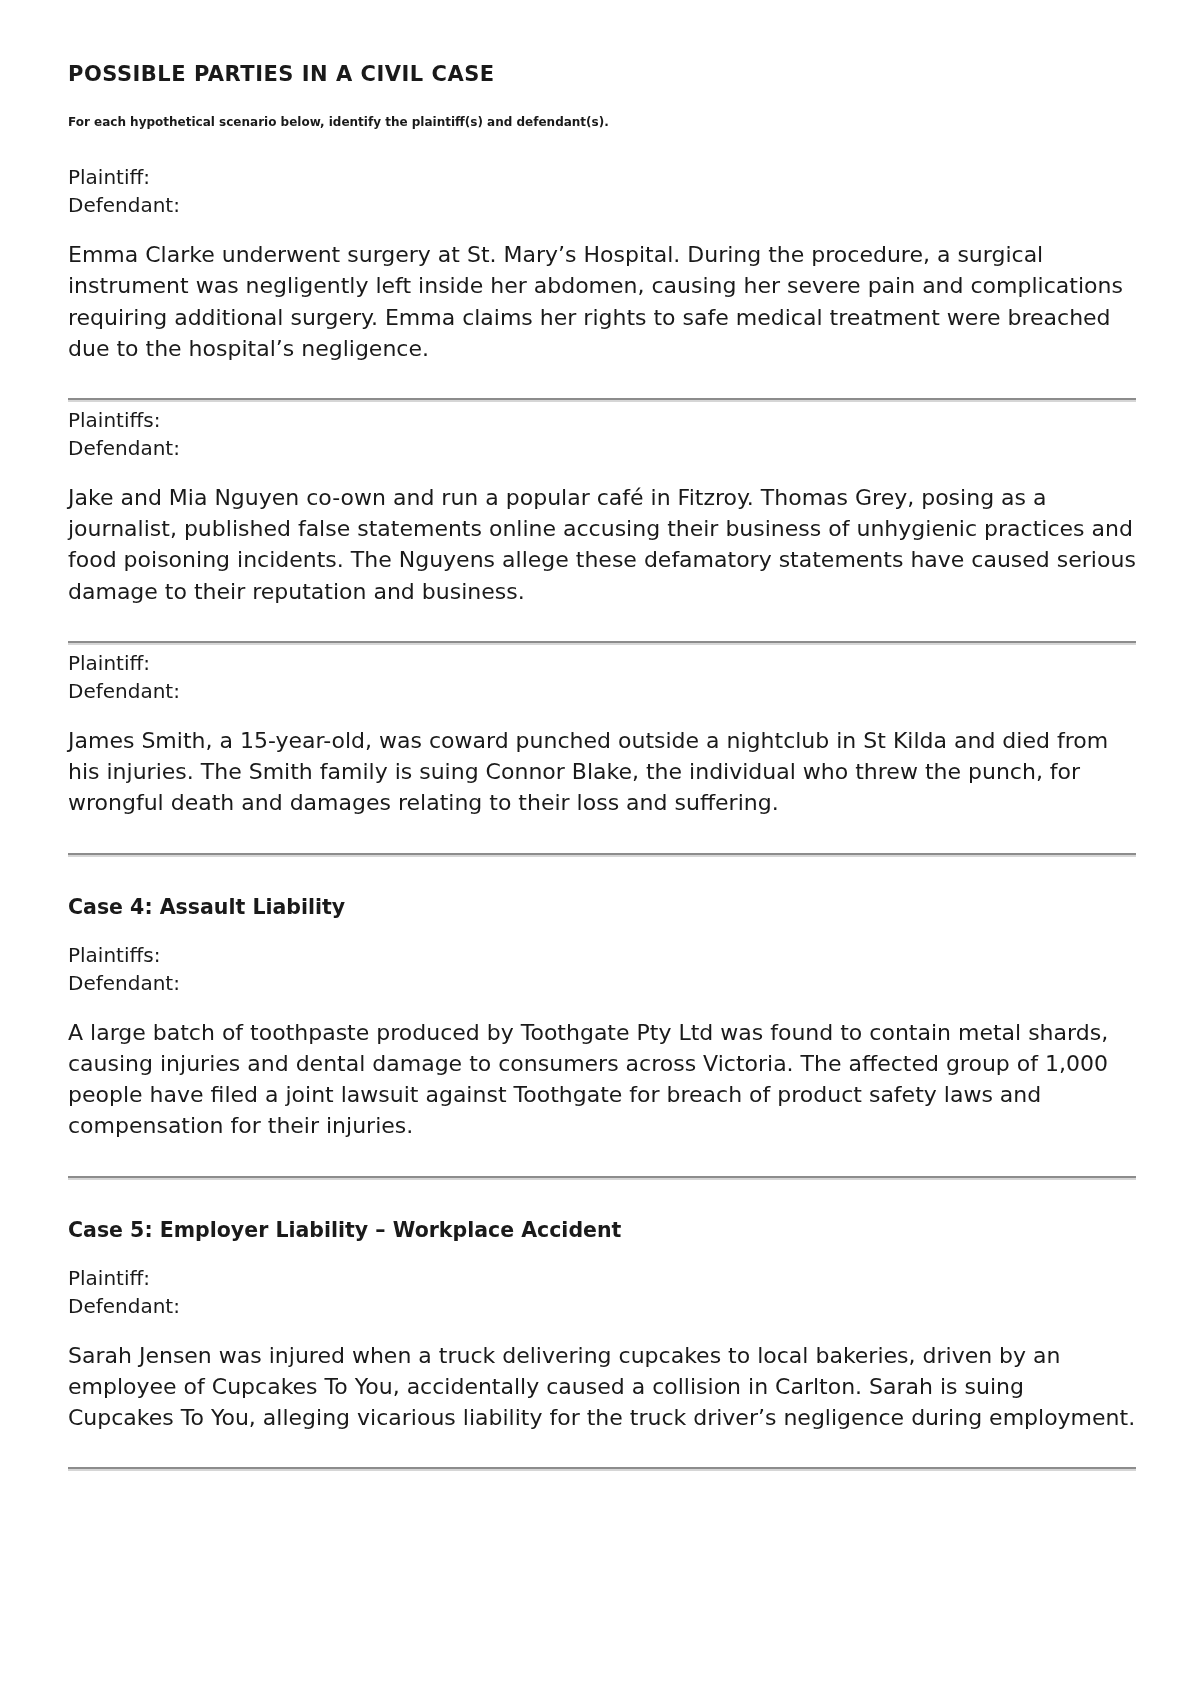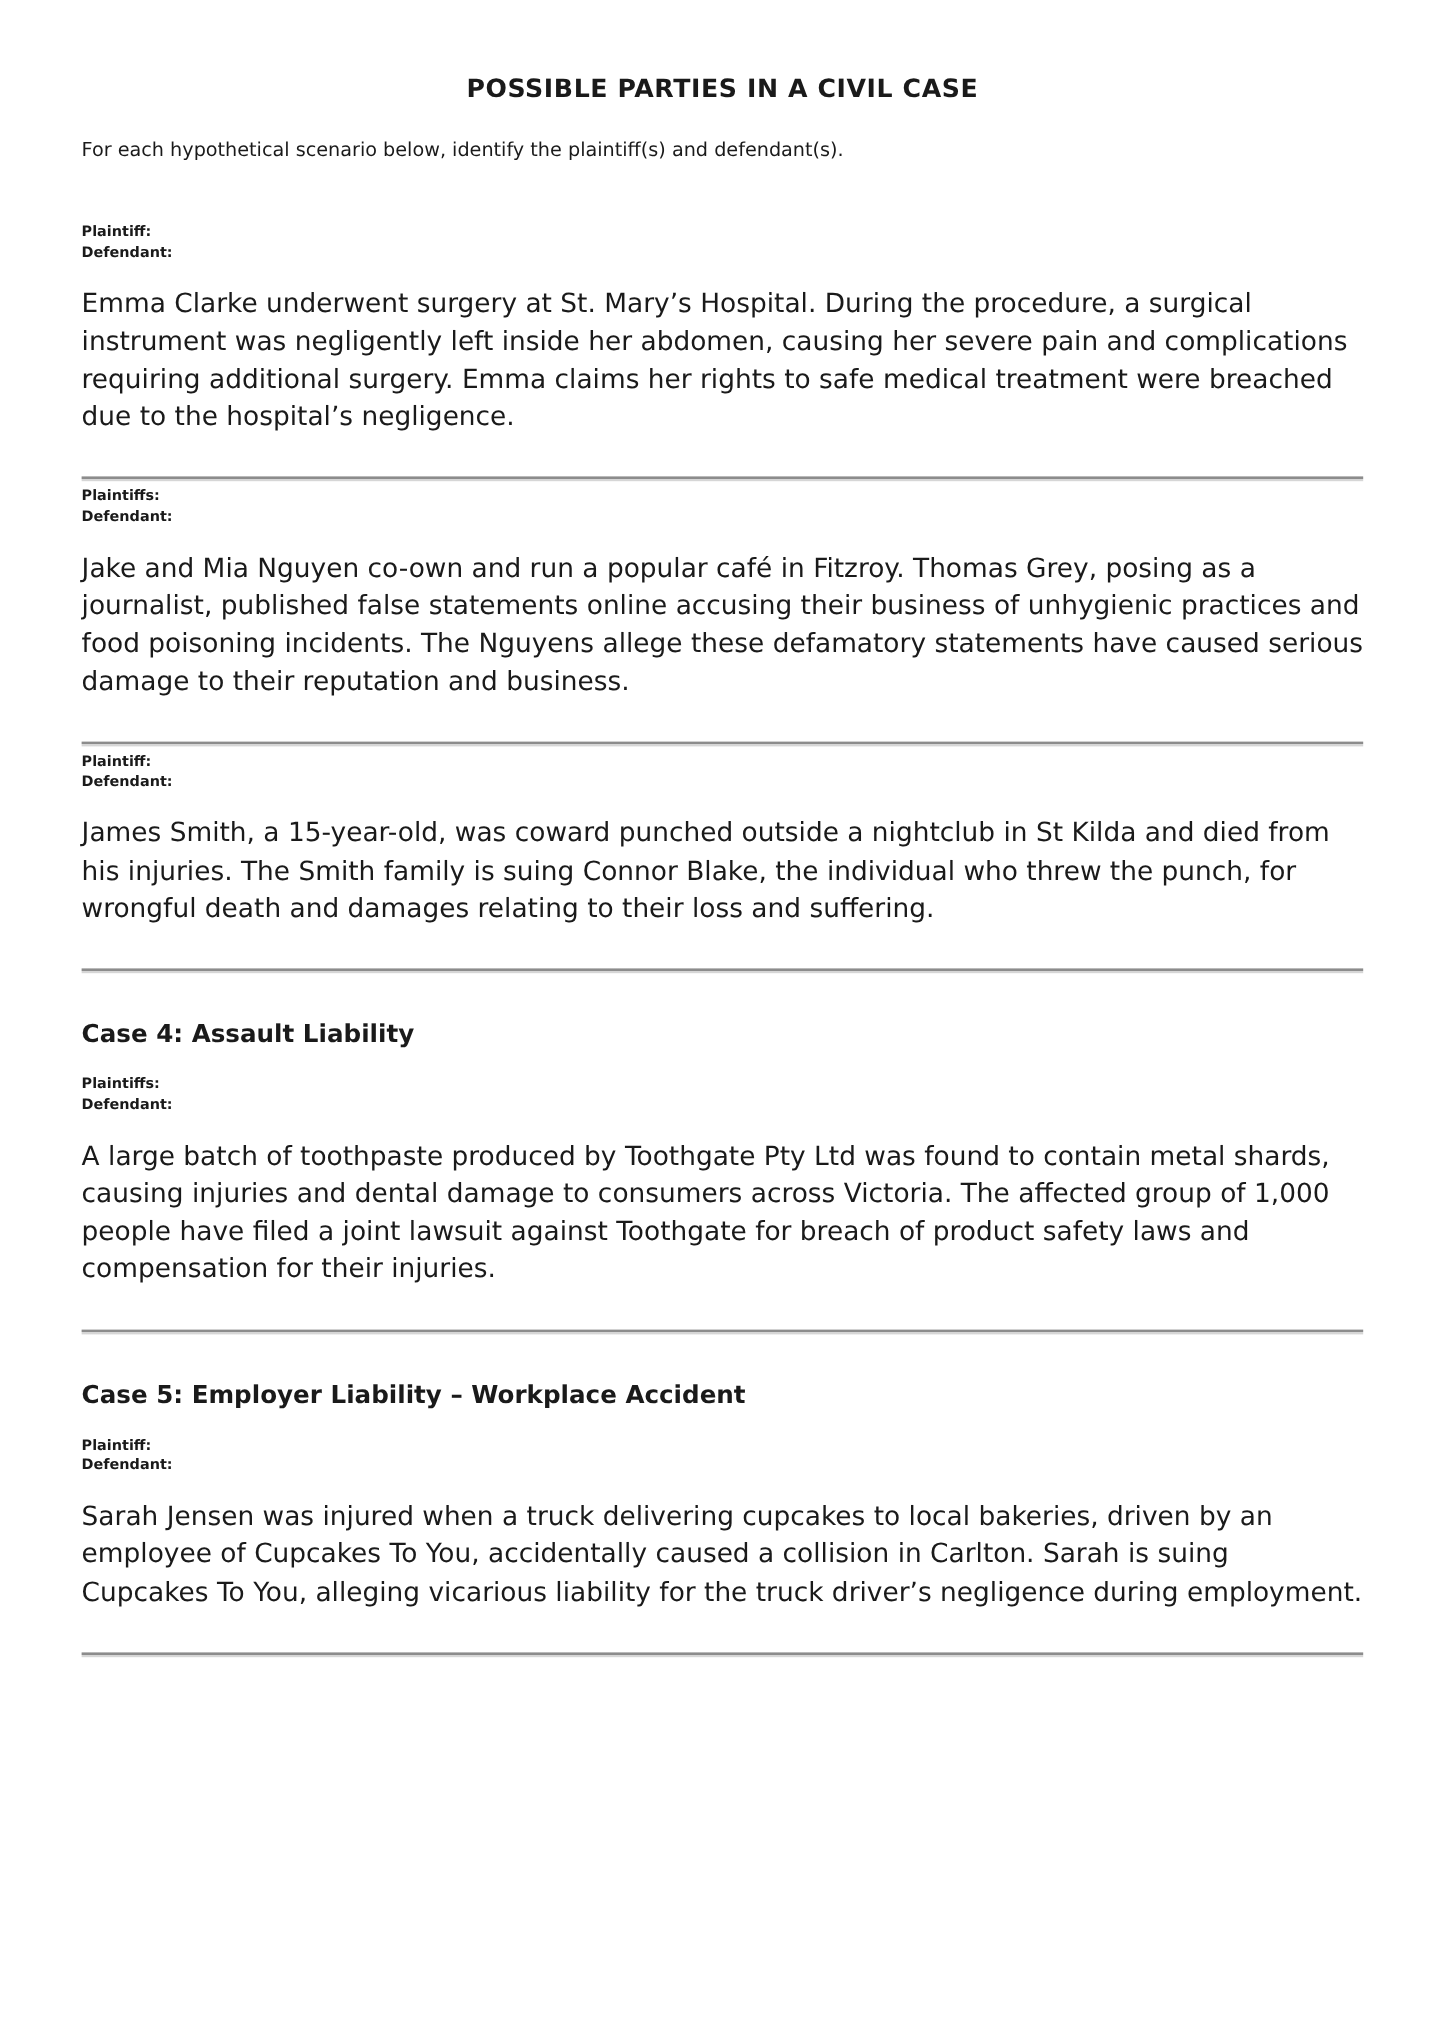--- a/index.html
+++ b/index.html
@@ -12,40 +12,39 @@
     color: #1a1a1a;
   }
   .page {
     width: 1200px;
     min-height: 1696px;
     padding: 62px 64px 0 68px;
     background: #ffffff;
     overflow: hidden;
   }
   .doc-title {
-    text-align: center;
     font-size: 21px;
     font-weight: bold;
     letter-spacing: 0.5px;
     margin-bottom: 28px;
   }
   .intro {
-    font-size: 16px;
-    font-weight: normal;
+    font-size: 12px;
+    font-weight: bold;
     line-height: 1.42;
-    margin-bottom: 48px;
+    margin-bottom: 32px;
   }
   .case-heading {
     font-size: 20.5px;
     font-weight: bold;
     margin: 38px 0 22px 0;
   }
   .party-labels {
-    font-size: 12px;
-    font-weight: bold;
+    font-size: 20px;
+    font-weight: normal;
     line-height: 1.4;
     margin-bottom: 20px;
   }
   .case-body {
     font-size: 22px;
     line-height: 1.42;
     margin-bottom: 34px;
   }
   hr.divider {
     border: none;

